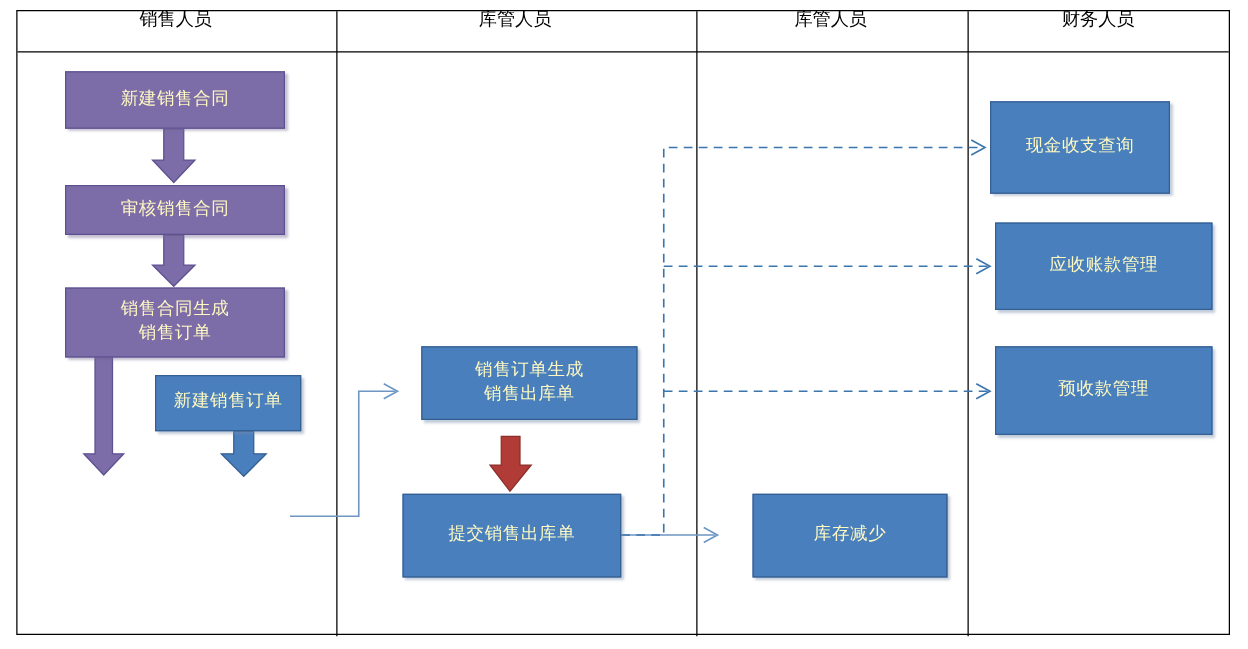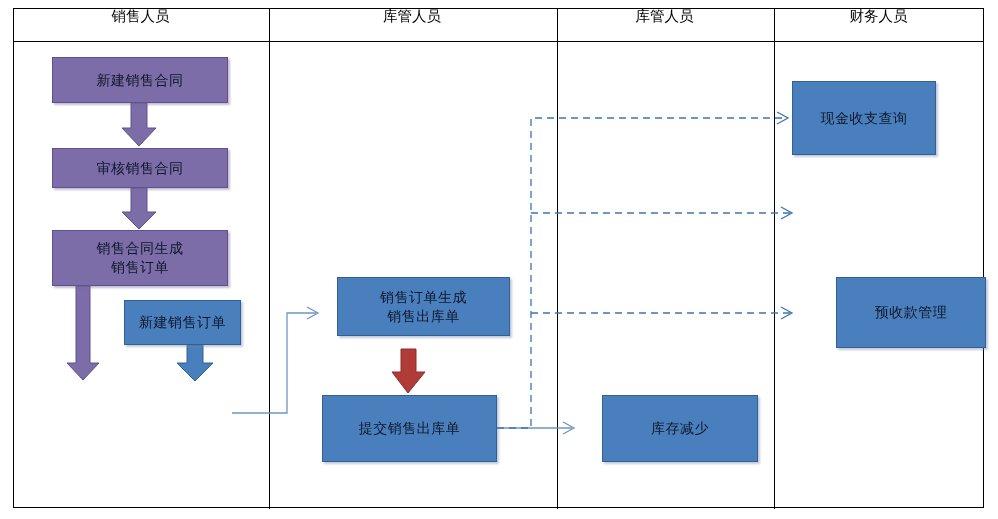--- a/index.html
+++ b/index.html
@@ -7,21 +7,21 @@
   body{font-family:"DejaVu Sans","Liberation Sans",sans-serif;}
   #stage{position:relative;width:998px;height:519px;overflow:hidden;background:#fff;}
 
   
   .lane-table{position:absolute;left:13px;top:8px;width:971px;height:500px;box-sizing:border-box;border:1.5px solid #000;}
   .lane-header{position:absolute;left:0;top:0;width:100%;height:33px;box-sizing:border-box;border-bottom:1.5px solid #000;}
   .lane-col-div{position:absolute;top:0;width:0;border-left:1.5px solid #000;height:500px;}
   .lane-title{position:absolute;top:0;height:33px;line-height:33px;text-align:center;font-size:14.5px;color:#000;white-space:nowrap;}
 
   
-  .node{position:absolute;box-sizing:border-box;display:flex;align-items:center;justify-content:center;text-align:center;color:#0f172a;font-size:14px;line-height:1.35;letter-spacing:.5px;}
+  .node{position:absolute;box-sizing:border-box;display:flex;align-items:center;justify-content:center;text-align:center;color:#fef9c3;font-size:14px;line-height:1.35;letter-spacing:.5px;font-family:Liberation Serif, serif;}
   .node.purple{background:#7c6ca8;border:1.2px solid #5f5190;box-shadow:2px 2px 2px rgba(120,110,150,.45);}
   .node.blue{background:#4a7fbd;border:1.6px solid #345f92;box-shadow:2px 2px 2px rgba(120,140,170,.45);}
 
   
   #wires{position:absolute;left:0;top:0;width:998px;height:519px;pointer-events:none;}
 </style>
 </head>
 <body>
 
 <div id="stage">
@@ -112,18 +112,21 @@
   </div>
 
   <div class="node blue" style="left:602px;top:395px;width:156px;height:67px">
     <span>库存减少</span>
   </div>
 
   <div class="node blue" style="left:792px;top:81px;width:144px;height:74px">
     <span>现金收支查询</span>
   </div>
 
+  <div class="node blue" style="left:796px;top:178px;width:174px;height:70px">
+    <span>应收账款管理</span>
+  </div>
 
-  <div class="node blue" style="left:836px;top:277px;width:150px;height:71px">
+  <div class="node blue" style="left:796px;top:277px;width:174px;height:71px">
     <span>预收款管理</span>
   </div>
 
 </div>
 
 </body></html>

